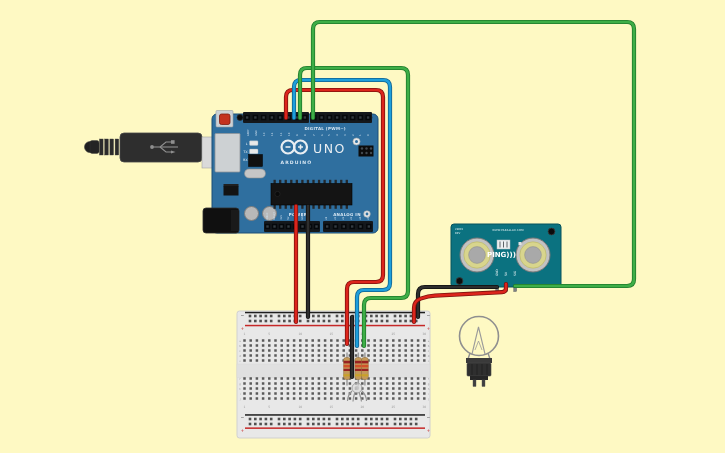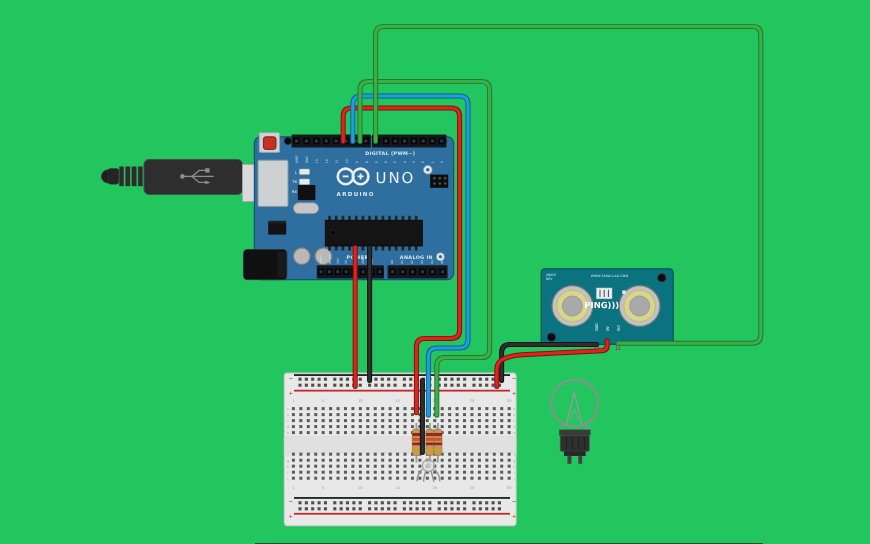--- a/index.html
+++ b/index.html
@@ -1,16 +1,16 @@
 <!DOCTYPE html>
 <html><head>
 <meta charset="utf-8">
 <style>
   html,body{margin:0;padding:0;background:#000;}
-  .stage{position:relative;width:725px;height:453px;background:#22c55e;overflow:hidden;}
+  .stage{position:relative;width:725px;height:453px;background:#fef9c3;overflow:hidden;}
   svg{position:absolute;left:0;top:0;}
   svg text{font-family:"DejaVu Sans", sans-serif;}
   .silk{fill:#d8e7f3;font-weight:bold;}
 </style>
 </head>
 <body>
 
 <div class="stage">
 <svg id="cv" width="725" height="453" viewBox="0 0 725 453">
 

